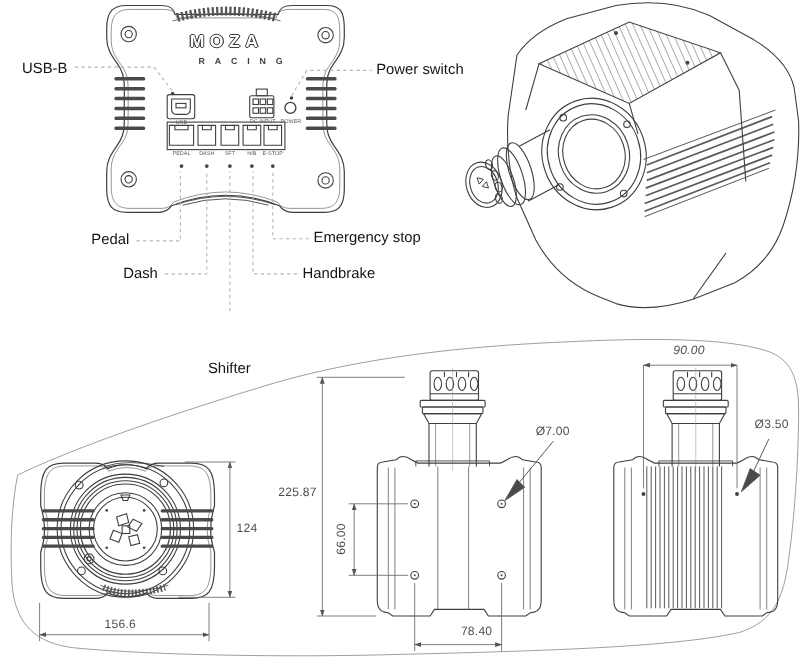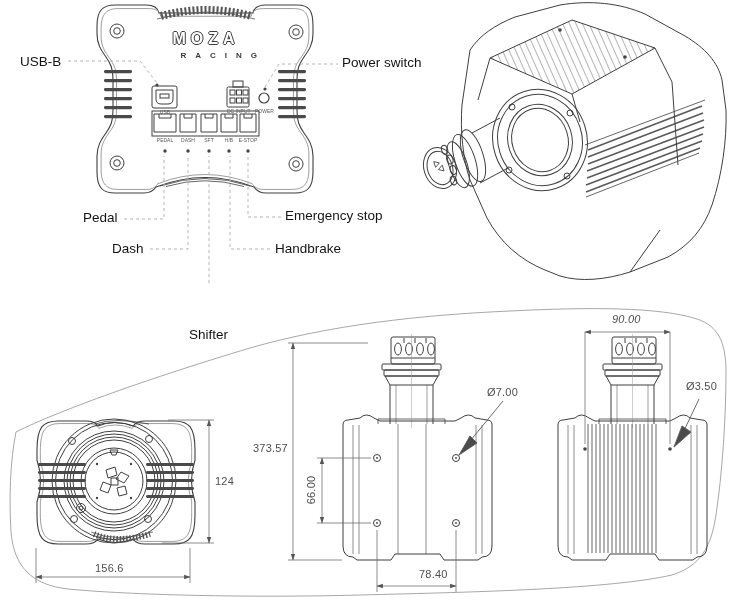--- a/index.html
+++ b/index.html
@@ -367,20 +367,20 @@
 <div class="tiny" style="left:227px;top:108px;width:22px;">DC INPUT</div>
 <div class="tiny" style="left:255px;top:108px;width:18px;">POWER</div>
 <div class="tiny" style="left:154px;top:137px;width:22px;">PEDAL</div>
 <div class="tiny" style="left:177px;top:137px;width:22px;">DASH</div>
 <div class="tiny" style="left:198px;top:137px;width:22px;">SFT</div>
 <div class="tiny" style="left:218px;top:137px;width:22px;">H/B</div>
 <div class="tiny" style="left:237px;top:137px;width:22px;">E-STOP</div>
 
 <div class="dim" style="left:95px;top:562px;">156.6</div>
 <div class="dim" style="left:215px;top:475px;text-align:right;">124</div>
-<div class="dim" style="left:253px;top:442px;">373.57</div>
+<div class="dim" style="left:253px;top:442px;">225.87</div>
 <div class="dim rot" style="left:291px;top:484px;width:40px;">66.00</div>
 <div class="dim" style="left:399px;top:568px;margin-left:20px;">78.40</div>
 <div class="dim" style="left:612px;top:313px;font-style:italic;">90.00</div>
 <div class="dim" style="left:487px;top:386px;">Ø7.00</div>
 <div class="dim" style="left:686px;top:380px;">Ø3.50</div>
 
 </div>
 
 </body></html>

